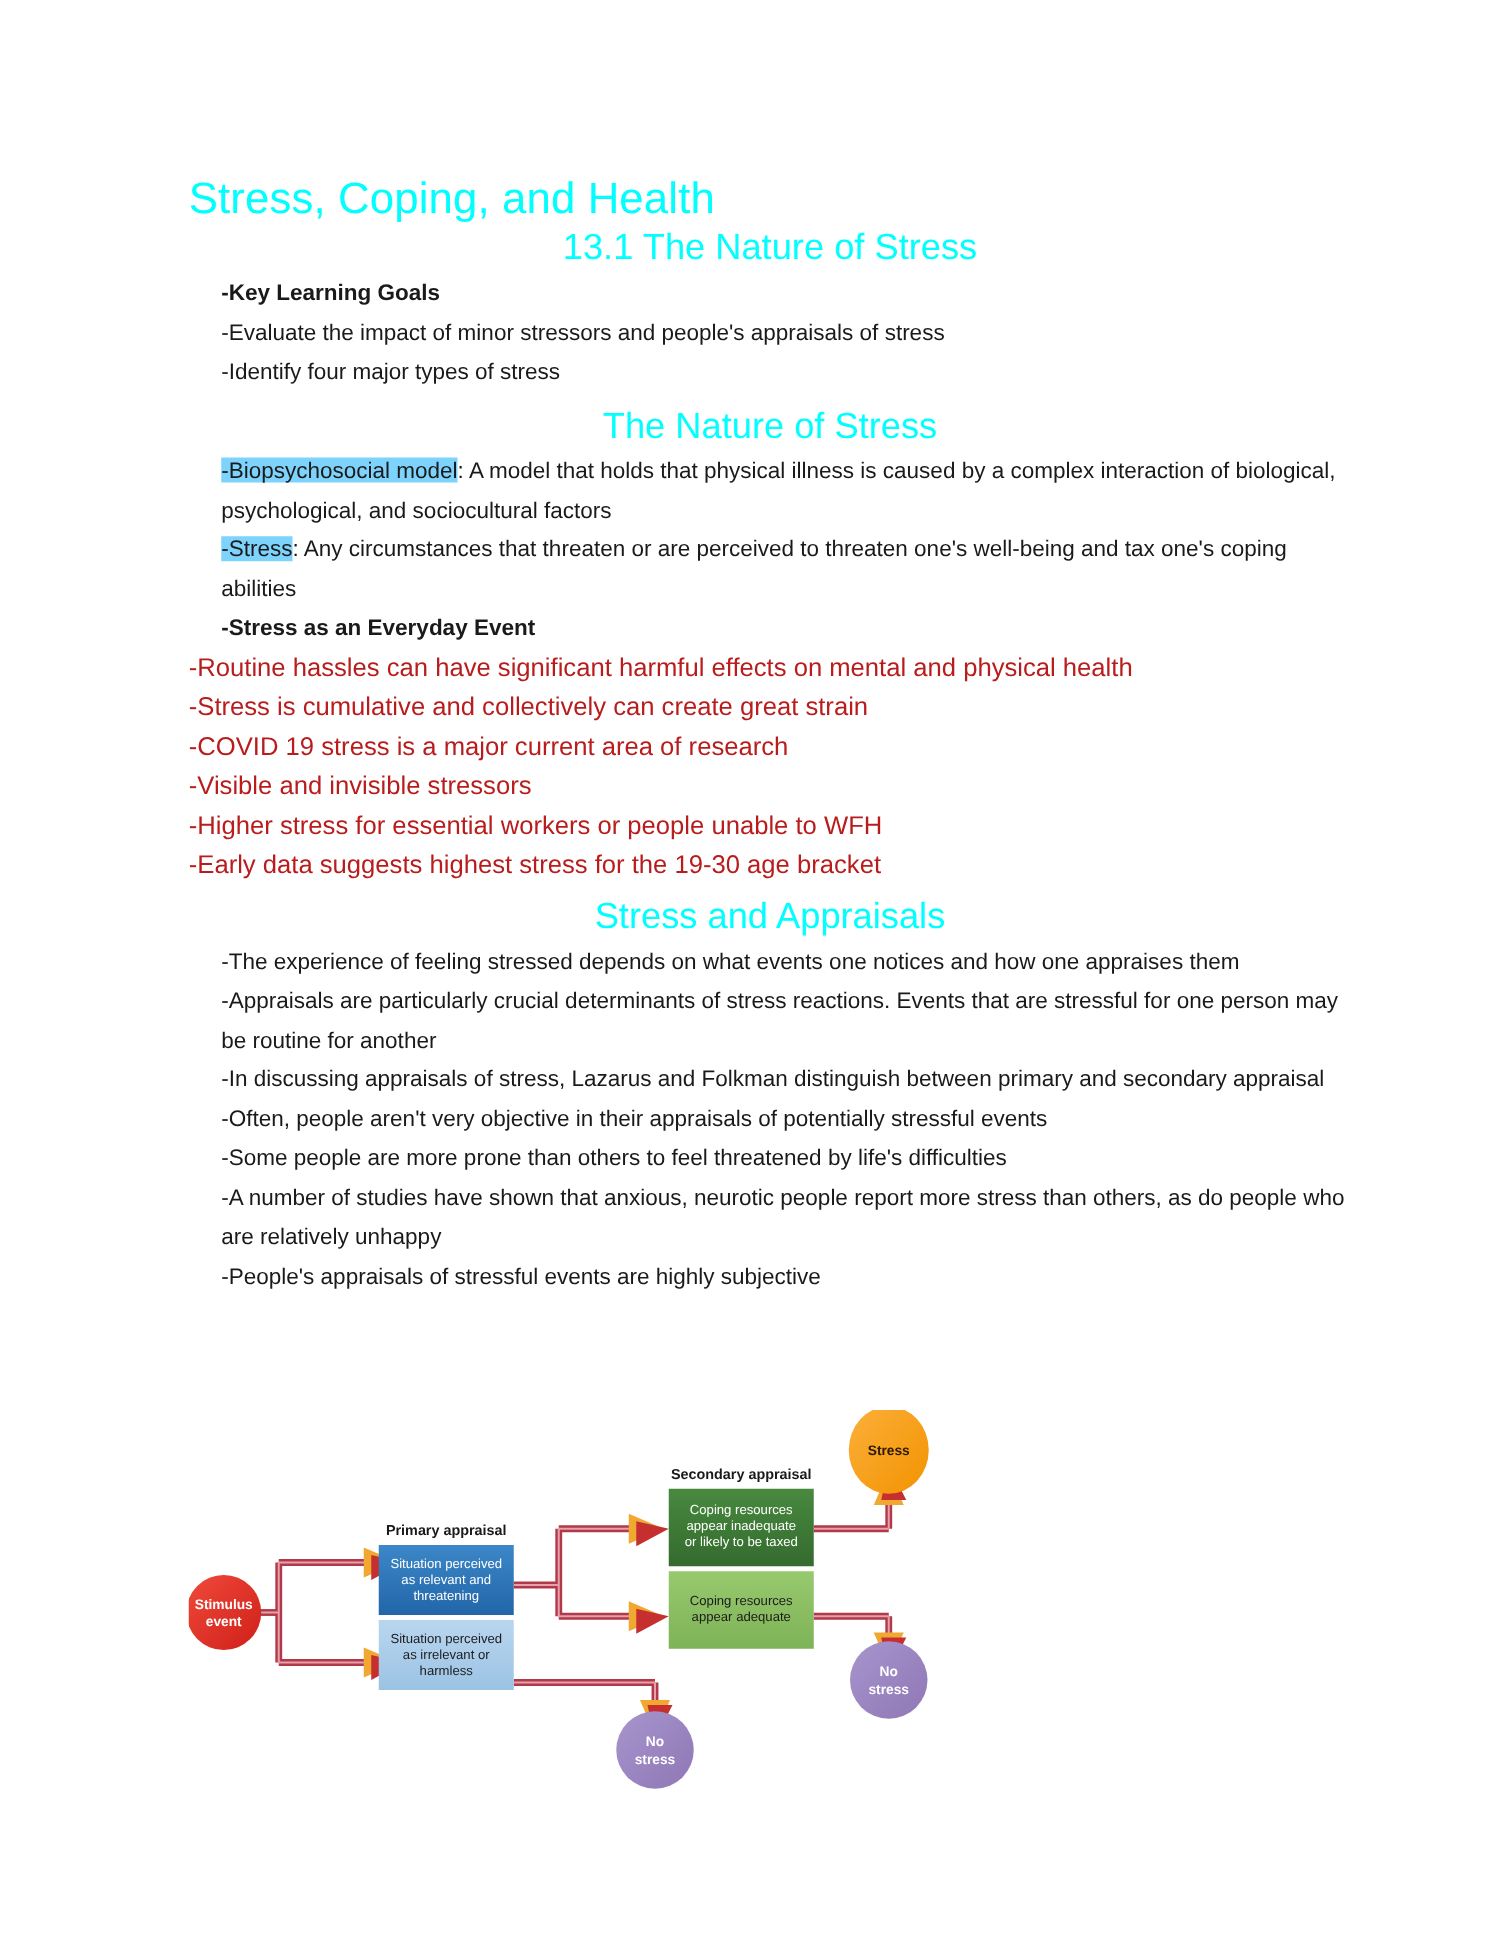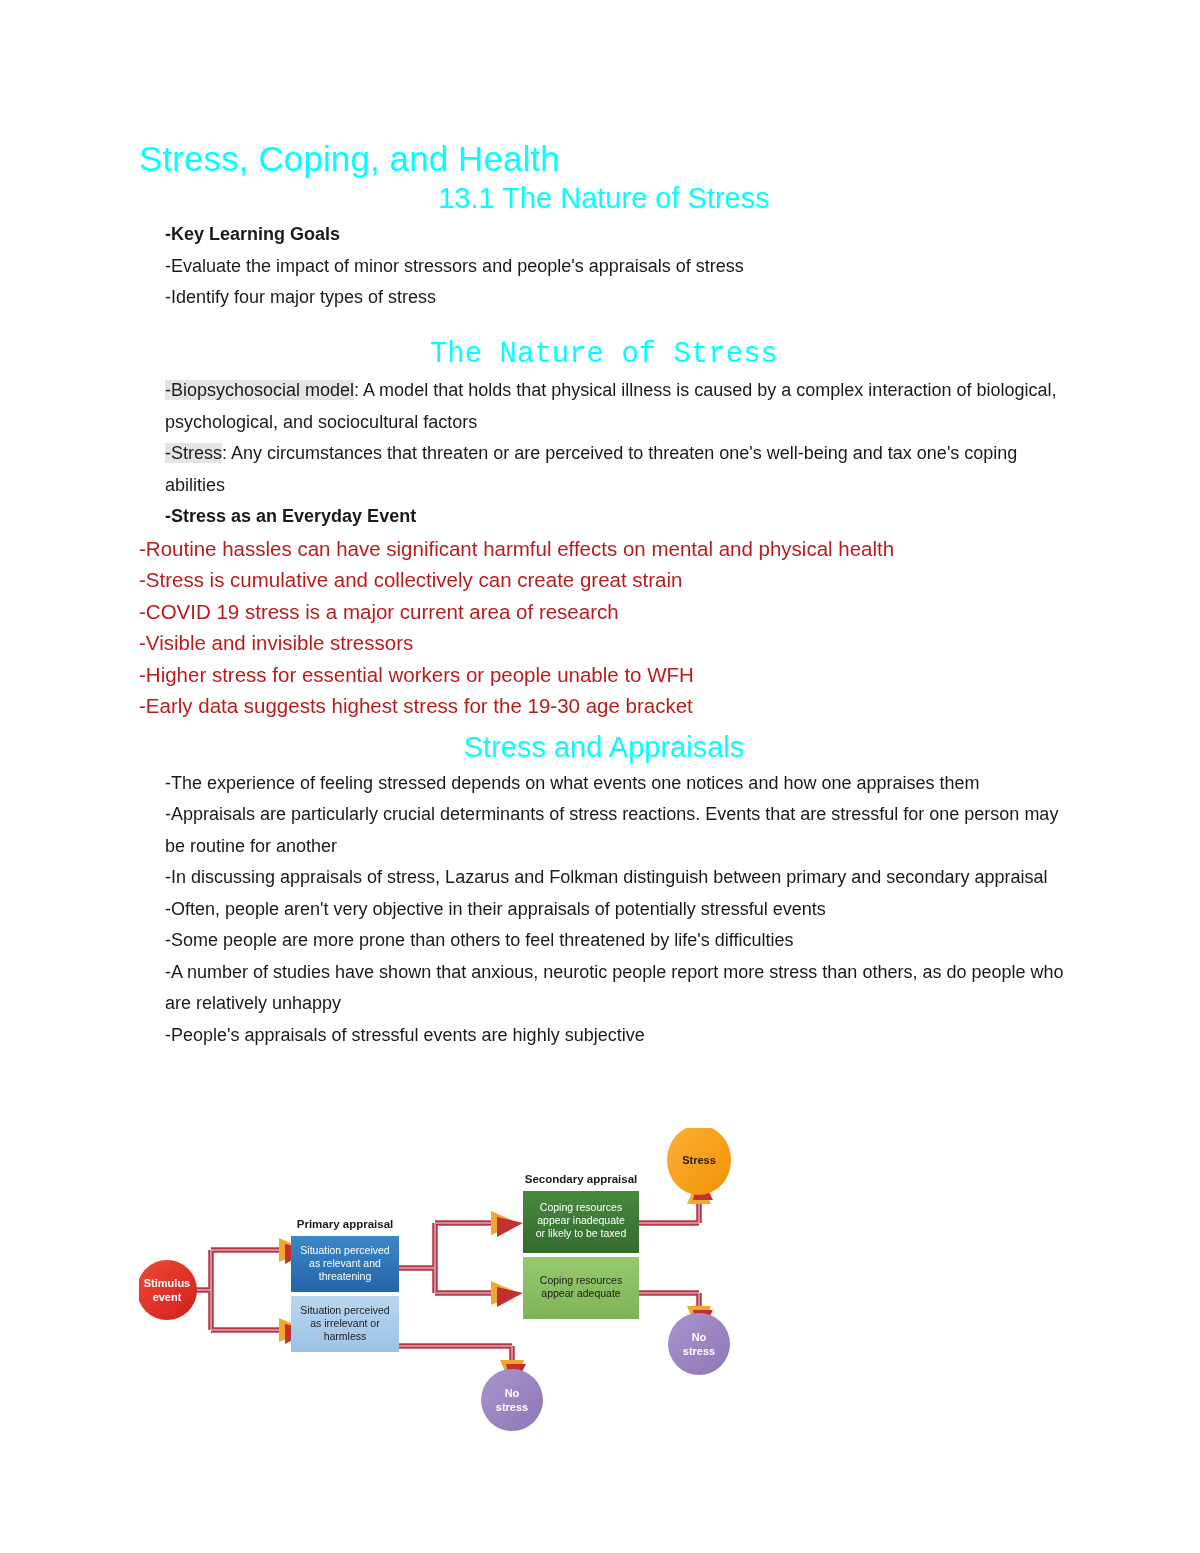--- a/index.html
+++ b/index.html
@@ -10,21 +10,21 @@
   body {
     width: 1200px;
     height: 1553px;
     position: relative;
     font-family: "Liberation Sans", sans-serif;
     color: #000000;
     overflow: hidden;
   }
   .page {
     position: absolute;
-    left: 0; top: 0;
+    left: 12px; top: 0;
     width: 1012px;
     height: 1553px;
   }
   .content {
     position: absolute;
     left: 139px;
     top: 138px;
     width: 930px;
   }
 
@@ -60,21 +60,21 @@
   }
   .b2 {
     font-size: 20.5px;
     line-height: 31.5px;
     color: #b91c1c;
   }
   .bold {
     font-weight: bold;
   }
   .hl {
-    background: #e5e5e5;
+    background: #7dd3fc;
   }
 
   
   .diagram {
     position: absolute;
     left: 139px;
     top: 1128px;
     width: 660px;
     height: 310px;
   }
@@ -120,21 +120,21 @@
     <h1 class="doc-title">Stress, Coping, and Health</h1>
 
     <h2 class="doc-h2">13.1 The Nature of Stress</h2>
 
     <div class="bullets">
       <div class="b1 bold">-Key Learning Goals</div>
       <div class="b1">-Evaluate the impact of minor stressors and people's appraisals of stress</div>
       <div class="b1">-Identify four major types of stress</div>
     </div>
 
-    <h2 class="doc-h2" style="margin-top:24px;font-family:Liberation Mono, monospace;">The Nature of Stress</h2>
+    <h2 class="doc-h2" style="margin-top:10px;">The Nature of Stress</h2>
 
     <div class="bullets">
       <div class="b1">
         <span class="hl">-Biopsychosocial model</span><span>: A model that holds that physical illness is caused by a complex interaction of biological, psychological, and sociocultural factors</span>
       </div>
       <div class="b1">
         <span class="hl">-Stress</span><span>: Any circumstances that threaten or are perceived to threaten one's well-being and tax one's coping abilities</span>
       </div>
       <div class="b1 bold">-Stress as an Everyday Event</div>
 

